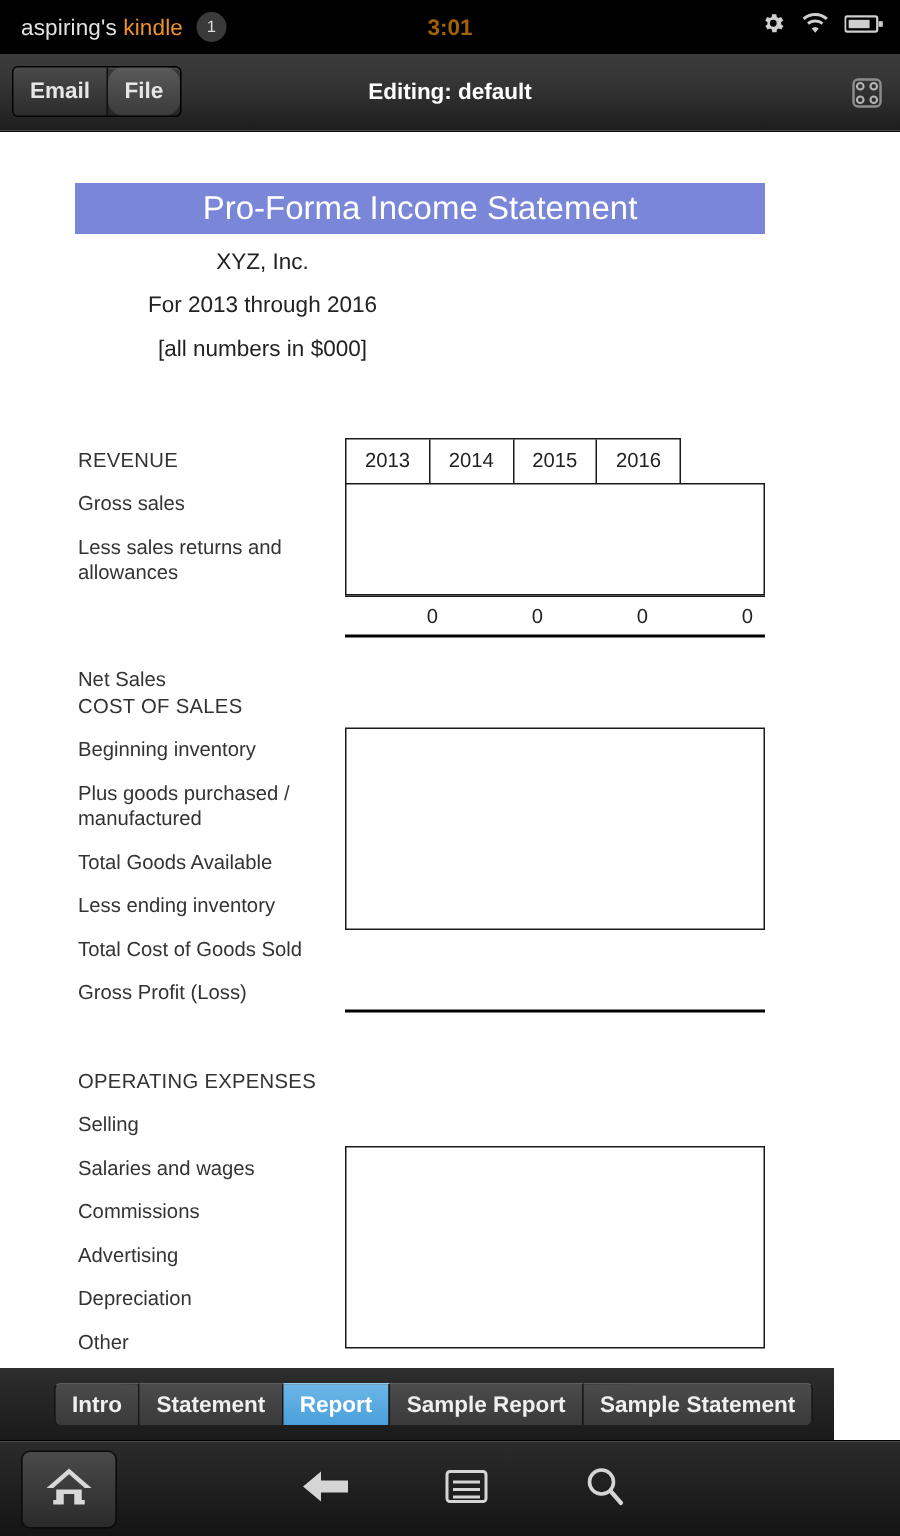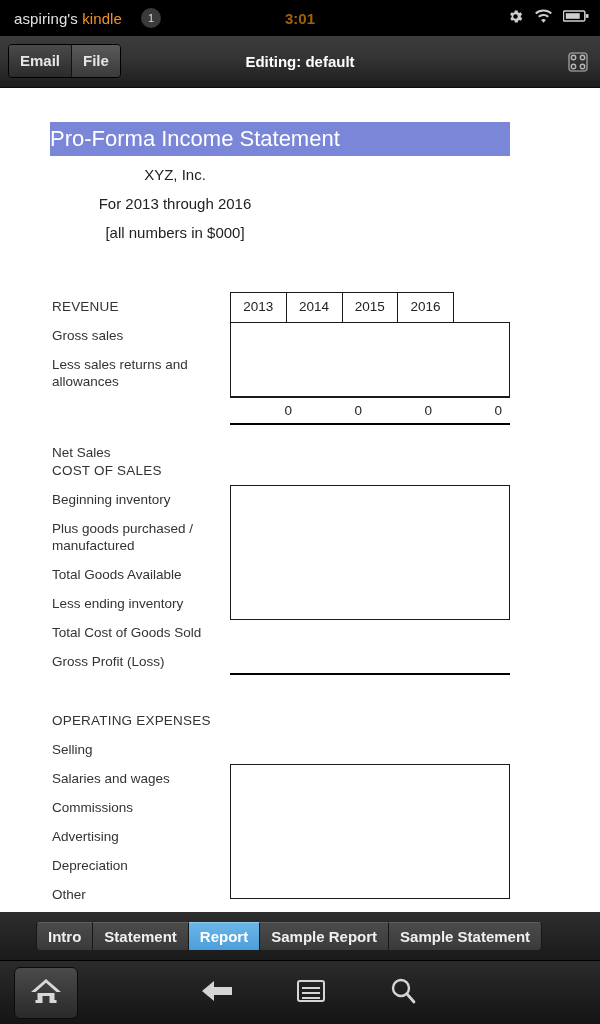--- a/index.html
+++ b/index.html
@@ -8,21 +8,21 @@
     background: #000;
     font-family: "Liberation Sans", sans-serif;
     overflow: hidden;
   }
   #app { position: relative; width: 600px; height: 1024px; background: #fff; }
 
   
   .statusbar {
     position: absolute; left: 0; top: 0; width: 600px; height: 36px;
     background: #000; color: #e8e8e8;
-    display: flex; align-items: center; gap: 10px;
+    display: flex; align-items: center;
   }
   .sb-device { font-size: 15px; margin-left: 14px; color: #e2e2e2; letter-spacing: .1px; }
   .sb-device .brand { color: #f0922b; }
   .sb-badge {
     width: 20px; height: 20px; border-radius: 50%;
     background: #3a3a3a; color: #dcdcdc;
     font-size: 11px; display: flex; align-items: center; justify-content: center;
     margin-left: 9px;
   }
   .sb-time {
@@ -45,37 +45,37 @@
     position: absolute; left: 8px; top: 8px; height: 34px;
     display: flex; border: 1px solid #000; border-radius: 4px; overflow: hidden;
     box-shadow: 0 1px 0 rgba(255,255,255,.12) inset;
   }
   .seg-btn {
     padding: 0 11px; height: 32px; line-height: 32px;
     font-size: 15px; font-weight: bold; color: #e6e6e6;
     background: linear-gradient(#4a4a4a, #2b2b2b);
     border-right: 1px solid #111;
   }
-  .seg-btn:last-child { border-right: none; background: linear-gradient(#5a5a5a, #3a3a3a); }
+  .seg-btn:last-child { border-right: none; background: linear-gradient(#5a5a5a, #3a3a3a); border-radius: 10px; }
   .tb-title {
     position: absolute; left: 0; right: 0; top: 0; height: 52px;
     line-height: 52px; text-align: center;
     font-size: 15px; font-weight: bold; color: #fff; pointer-events: none;
   }
   .tb-expand { position: absolute; right: 10px; top: 14px; width: 24px; height: 24px; }
 
   
   .sheet {
     position: absolute; left: 0; top: 88px; width: 600px; height: 824px;
     background: #fff; overflow: hidden;
   }
   .banner {
     position: absolute; left: 50px; top: 34px; width: 460px; height: 34px;
     background: #7a87d8; color: #fff;
-    font-size: 22px; text-align: left; line-height: 34px;
+    font-size: 22px; text-align: center; line-height: 34px;
   }
   .subtitle { position: absolute; left: 50px; width: 250px; text-align: center;
               font-size: 15px; color: #222; }
   .sub1 { top: 78px; }
   .sub2 { top: 107px; }
   .sub3 { top: 136px; }
 
   .labels { position: absolute; left: 52px; top: 0; width: 178px; }
   .row-label {
     font-size: 13.5px; color: #333; line-height: 17px;
@@ -110,21 +110,21 @@
     border-bottom: 2px solid #000;
   }
   .rule-gp { top: 585px; }
   .total-cell {
     flex: 1 1 0; text-align: right; padding-right: 8px;
     line-height: 26px; font-size: 13.5px; color: #222;
   }
 
   
   .tabbar {
-    position: absolute; left: 0; top: 912px; width: 600px; height: 48px;
+    position: absolute; left: 0; top: 912px; width: 556px; height: 48px;
     background: linear-gradient(#2e2e2e, #1a1a1a);
     display: flex; align-items: center; padding-left: 36px;
   }
   .tab {
     height: 28px; line-height: 28px; padding: 0 11px;
     font-size: 15px; font-weight: bold; color: #efefef;
     background: linear-gradient(#4b4b4b, #3a3a3a);
     border-right: 1px solid #171717;
     border-top: 1px solid #5d5d5d;
   }

